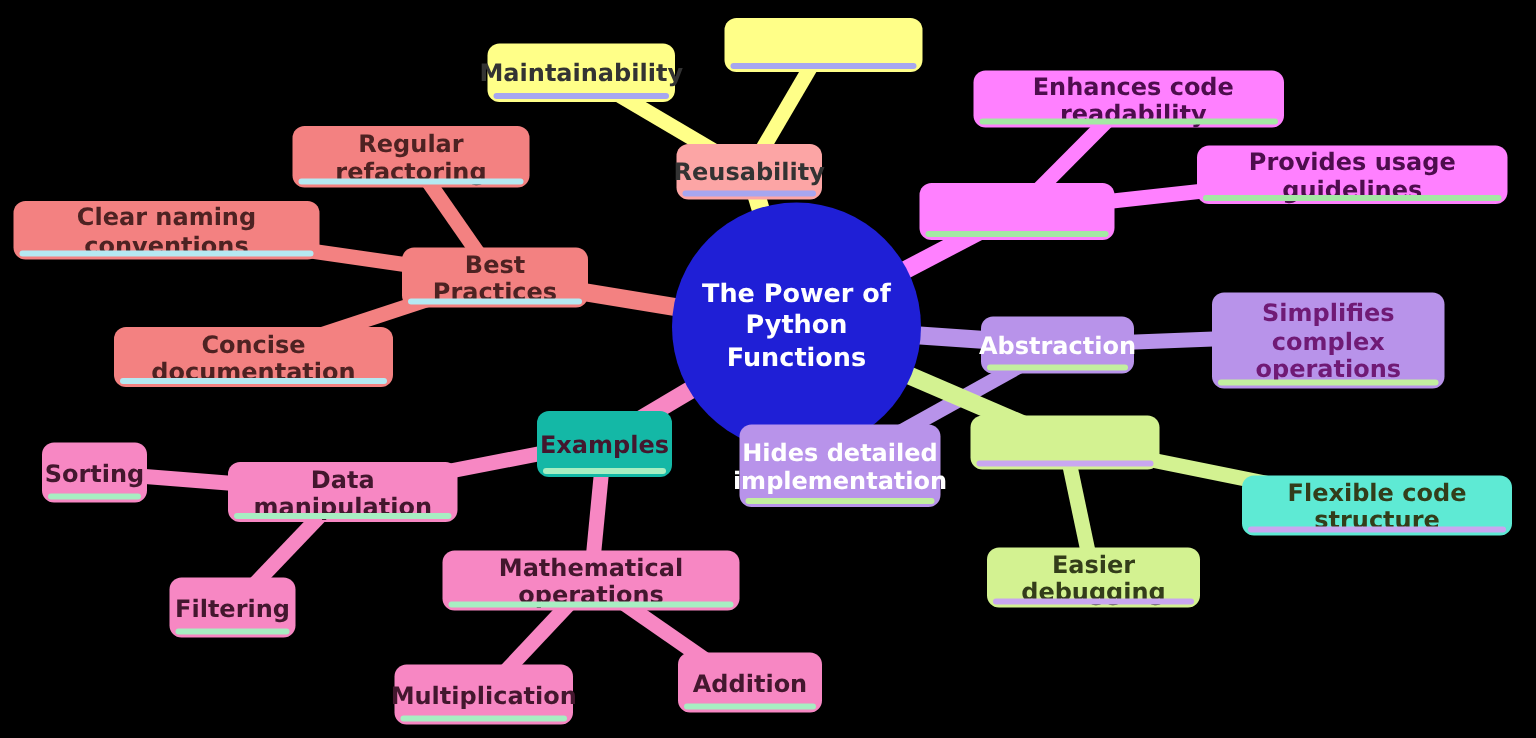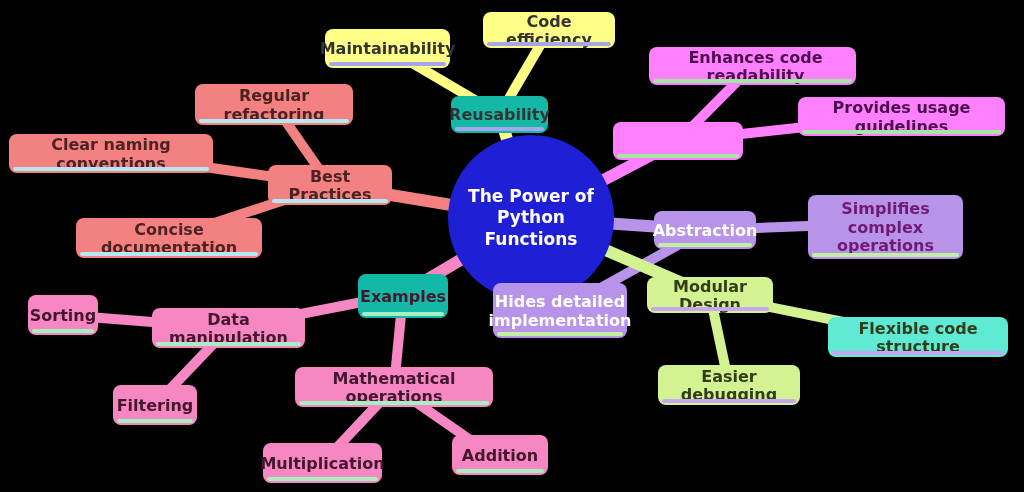--- a/index.html
+++ b/index.html
@@ -86,30 +86,30 @@
       <line x1="403" y1="294" x2="394" y2="387" stroke="#f787c3" stroke-width="10"></line>
       <line x1="228.5" y1="328" x2="63" y2="315" stroke="#f787c3" stroke-width="10"></line>
       <line x1="228.5" y1="328" x2="155" y2="405" stroke="#f787c3" stroke-width="10"></line>
       <line x1="394" y1="387" x2="322.5" y2="463" stroke="#f787c3" stroke-width="10"></line>
       <line x1="394" y1="387" x2="492" y2="455" stroke="#f787c3" stroke-width="10"></line>
     </svg>
   <div id="root-node" style="left: 448px; top: 135px; width: 166px; height: 166px; background: rgb(31, 31, 214); color: rgb(255, 255, 255);">
     <span>The Power of Python Functions</span>
   </div>
   <div id="nodes-layer">
-      <div class="node" style="left: 451px; top: 96px; width: 97px; height: 37px; background: #14b8a6; color: rgb(51, 51, 51);"><span>Reusability</span><i class="underline" style="background: rgb(166, 166, 239);"></i></div>
+      <div class="node" style="left: 451px; top: 96px; width: 97px; height: 37px; background: #fca5a5; color: rgb(51, 51, 51);"><span>Reusability</span><i class="underline" style="background: rgb(166, 166, 239);"></i></div>
       <div class="node" style="left: 325px; top: 29px; width: 125px; height: 39px; background: rgb(255, 255, 136); color: rgb(51, 51, 51);"><span>Maintainability</span><i class="underline" style="background: rgb(166, 166, 239);"></i></div>
-      <div class="node" style="left: 483px; top: 12px; width: 132px; height: 36px; background: rgb(255, 255, 136); color: rgb(51, 51, 51);"><span>Code efficiency</span><i class="underline" style="background: rgb(166, 166, 239);"></i></div>
+      <div class="node" style="left: 483px; top: 12px; width: 132px; height: 36px; background: rgb(255, 255, 136); color: rgb(51, 51, 51);"><i class="underline" style="background: rgb(166, 166, 239);"></i></div>
       <div class="node" style="left: 613px; top: 122px; width: 130px; height: 38px; background: rgb(255, 128, 255); color: rgb(77, 13, 77);"><i class="underline" style="background: rgb(164, 232, 164);"></i></div>
       <div class="node" style="left: 649px; top: 47px; width: 207px; height: 38px; background: rgb(255, 128, 255); color: rgb(77, 13, 77); padding-left: 14px;"><span>Enhances code readability</span><i class="underline" style="background: rgb(164, 232, 164);"></i></div>
       <div class="node" style="left: 798px; top: 97px; width: 207px; height: 39px; background: rgb(255, 128, 255); color: rgb(77, 13, 77);"><span>Provides usage guidelines</span><i class="underline" style="background: rgb(164, 232, 164);"></i></div>
       <div class="node" style="left: 654px; top: 211px; width: 102px; height: 38px; background: rgb(184, 147, 234); color: rgb(255, 255, 255);"><span>Abstraction</span><i class="underline" style="background: rgb(195, 239, 160);"></i></div>
       <div class="node" style="left: 808px; top: 195px; width: 155px; height: 64px; background: rgb(184, 147, 234); color: #701a75;"><span>Simplifies complex operations</span><i class="underline" style="background: rgb(195, 239, 160);"></i></div>
       <div class="node" style="left: 493px; top: 283px; width: 134px; height: 55px; background: rgb(184, 147, 234); color: rgb(255, 255, 255);"><span>Hides detailed implementation</span><i class="underline" style="background: rgb(195, 239, 160);"></i></div>
-      <div class="node" style="left: 647px; top: 277px; width: 126px; height: 36px; background: rgb(211, 242, 145); color: rgb(51, 61, 26);"><span>Modular Design</span><i class="underline" style="background: rgb(201, 167, 240);"></i></div>
+      <div class="node" style="left: 647px; top: 277px; width: 126px; height: 36px; background: rgb(211, 242, 145); color: rgb(51, 61, 26);"><i class="underline" style="background: rgb(201, 167, 240);"></i></div>
       <div class="node" style="left: 828px; top: 317px; width: 180px; height: 40px; background: #5eead4; color: rgb(51, 61, 26);"><span>Flexible code structure</span><i class="underline" style="background: rgb(201, 167, 240);"></i></div>
       <div class="node" style="left: 658px; top: 365px; width: 142px; height: 40px; background: rgb(211, 242, 145); color: rgb(51, 61, 26);"><span>Easier debugging</span><i class="underline" style="background: rgb(201, 167, 240);"></i></div>
       <div class="node" style="left: 268px; top: 165px; width: 124px; height: 40px; background: rgb(243, 129, 129); color: rgb(77, 34, 34);"><span>Best Practices</span><i class="underline" style="background: rgb(181, 233, 242);"></i></div>
       <div class="node" style="left: 195px; top: 84px; width: 158px; height: 41px; background: rgb(243, 129, 129); color: rgb(77, 34, 34);"><span>Regular refactoring</span><i class="underline" style="background: rgb(181, 233, 242);"></i></div>
       <div class="node" style="left: 9px; top: 134px; width: 204px; height: 39px; background: rgb(243, 129, 129); color: rgb(77, 34, 34);"><span>Clear naming conventions</span><i class="underline" style="background: rgb(181, 233, 242);"></i></div>
       <div class="node" style="left: 76px; top: 218px; width: 186px; height: 40px; background: rgb(243, 129, 129); color: rgb(77, 34, 34);"><span>Concise documentation</span><i class="underline" style="background: rgb(181, 233, 242);"></i></div>
       <div class="node" style="left: 358px; top: 274px; width: 90px; height: 44px; background: #14b8a6; color: rgb(67, 23, 46);"><span>Examples</span><i class="underline" style="background: rgb(167, 238, 194);"></i></div>
       <div class="node" style="left: 152px; top: 308px; width: 153px; height: 40px; background: rgb(247, 135, 195); color: rgb(67, 23, 46);"><span>Data manipulation</span><i class="underline" style="background: rgb(167, 238, 194);"></i></div>
       <div class="node" style="left: 28px; top: 295px; width: 70px; height: 40px; background: rgb(247, 135, 195); color: rgb(67, 23, 46);"><span>Sorting</span><i class="underline" style="background: rgb(167, 238, 194);"></i></div>
       <div class="node" style="left: 113px; top: 385px; width: 84px; height: 40px; background: rgb(247, 135, 195); color: rgb(67, 23, 46);"><span>Filtering</span><i class="underline" style="background: rgb(167, 238, 194);"></i></div>

